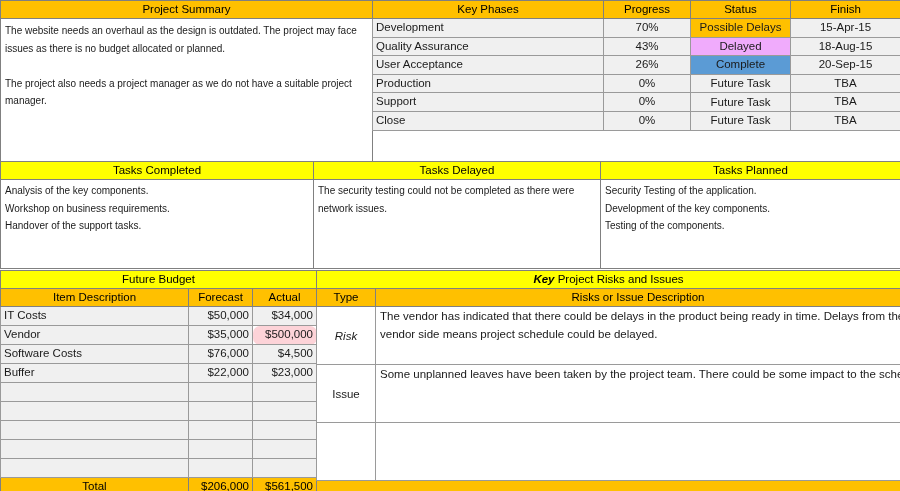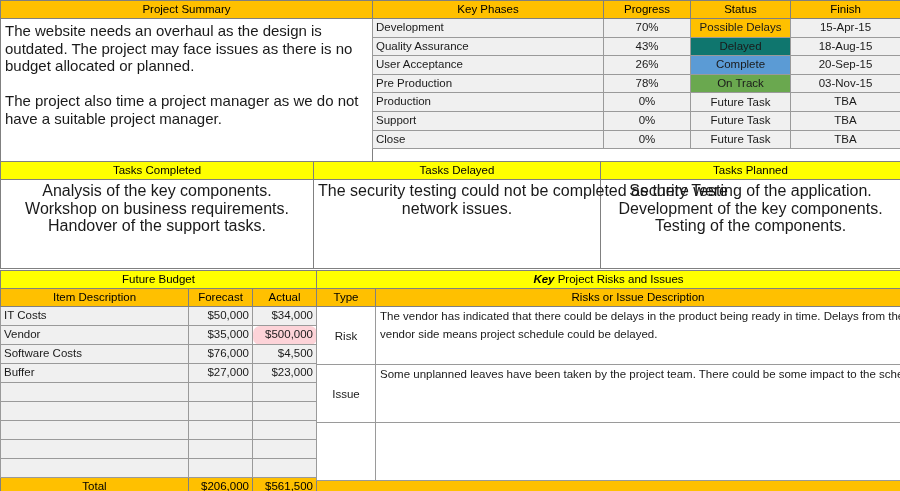--- a/index.html
+++ b/index.html
@@ -75,21 +75,21 @@
   
   #band-top { left: 0; top: 0; }
   #tbl-summary { width: 372px; }
   #tbl-summary .hdr { height: 18px; }
   #summary-body {
     height: 143px;
     background: #fff;
     border: 1px solid #808080;
     border-top: none;
     padding: 3px 4px 0 4px;
-    font-size: 15px;
+    font-size: 10px;
     line-height: 17.6px;
     color: #1a1a1a;
     vertical-align: top;
     text-align: left;
   }
   #summary-body p { margin: 0; }
   #summary-body p.gap { margin-top: 17.6px; }
 
   #tbl-phases { width: 528px; }
 
@@ -109,26 +109,26 @@
     background: #ffff00;
     text-align: center;
     font-size: 11.5px;
     line-height: 17px;
     vertical-align: middle;
     color: #000;
   }
   .task-body {
     height: 89px;
     background: #ffffff;
-    font-size: 16px;
+    font-size: 10px;
     line-height: 17.6px;
     color: #1a1a1a;
     padding: 2px 4px 0 4px;
     vertical-align: top;
-    text-align: center;
+    text-align: left;
   }
   .task-body div { white-space: nowrap; }
 
   
   #band-bot { left: 0; top: 270px; }
   #tbl-budget { width: 316px; }
   #tbl-risks  { width: 584px; }
 
   .pinkcell { background: #fdd3d8; }
 
@@ -160,21 +160,21 @@
       <colgroup>
           <col style="width:372px">
         </colgroup>
       <tbody>
         <tr>
           <td class="gold b-all hdr">Project Summary</td>
         </tr>
         <tr>
           <td id="summary-body">
             <p>The website needs an overhaul as the design is outdated. The project may face issues as there is no budget allocated or planned.</p>
-            <p class="gap">The project also time a project manager as we do not have a suitable project manager.</p>
+            <p class="gap">The project also needs a project manager as we do not have a suitable project manager.</p>
           </td>
         </tr>
       </tbody>
     </table>
 
     <table id="tbl-phases" style="position:absolute;left:372px;top:0;">
       <colgroup>
         <col style="width:231px">
         <col style="width:87px">
         <col style="width:100px">
@@ -191,36 +191,30 @@
       <tbody id="phases-body">
           <tr>
             <td class="cell-txt lft grey b-thin">Development</td>
             <td class="cell-txt ctr grey b-thin">70%</td>
             <td class="status-cell b-thin" style="background: rgb(255, 192, 0);">Possible Delays</td>
             <td class="cell-txt ctr grey b-thin">15-Apr-15</td>
           </tr>
           <tr>
             <td class="cell-txt lft grey b-thin">Quality Assurance</td>
             <td class="cell-txt ctr grey b-thin">43%</td>
-            <td class="status-cell b-thin" style="background: #0f766e;">Delayed</td>
+            <td class="status-cell b-thin" style="background: #f0abfc;">Delayed</td>
             <td class="cell-txt ctr grey b-thin">18-Aug-15</td>
           </tr>
           <tr>
             <td class="cell-txt lft grey b-thin">User Acceptance</td>
             <td class="cell-txt ctr grey b-thin">26%</td>
             <td class="status-cell b-thin" style="background: rgb(91, 155, 213);">Complete</td>
             <td class="cell-txt ctr grey b-thin">20-Sep-15</td>
           </tr>
           <tr>
-            <td class="cell-txt lft grey b-thin">Pre Production</td>
-            <td class="cell-txt ctr grey b-thin">78%</td>
-            <td class="status-cell b-thin" style="background: rgb(106, 168, 79);">On Track</td>
-            <td class="cell-txt ctr grey b-thin">03-Nov-15</td>
-          </tr>
-          <tr>
             <td class="cell-txt lft grey b-thin">Production</td>
             <td class="cell-txt ctr grey b-thin">0%</td>
             <td class="status-cell b-thin" style="background: rgb(240, 240, 240);">Future Task</td>
             <td class="cell-txt ctr grey b-thin">TBA</td>
           </tr>
           <tr>
             <td class="cell-txt lft grey b-thin">Support</td>
             <td class="cell-txt ctr grey b-thin">0%</td>
             <td class="status-cell b-thin" style="background: rgb(240, 240, 240);">Future Task</td>
             <td class="cell-txt ctr grey b-thin">TBA</td>
@@ -297,21 +291,21 @@
             <td class="cell-txt rgt grey b-thin" style="height: 19px;">$35,000</td>
             <td class="cell-txt rgt b-thin pinkcell" style="height: 19px; border-radius: 7px;">$500,000</td>
           </tr>
           <tr>
             <td class="cell-txt lft grey b-thin" style="height: 14px;">Software Costs</td>
             <td class="cell-txt rgt grey b-thin" style="height: 19px;">$76,000</td>
             <td class="cell-txt rgt b-thin grey" style="height: 19px;">$4,500</td>
           </tr>
           <tr>
             <td class="cell-txt lft grey b-thin" style="height: 19px;">Buffer</td>
-            <td class="cell-txt rgt grey b-thin" style="height: 19px;">$27,000</td>
+            <td class="cell-txt rgt grey b-thin" style="height: 19px;">$22,000</td>
             <td class="cell-txt rgt b-thin grey" style="height: 19px;">$23,000</td>
           </tr>
           <tr>
             <td class="cell-txt lft grey b-thin" style="height: 19px;"></td>
             <td class="cell-txt rgt grey b-thin" style="height: 19px;"></td>
             <td class="cell-txt rgt b-thin grey" style="height: 19px;"></td>
           </tr>
           <tr>
             <td class="cell-txt lft grey b-thin" style="height: 19px;"></td>
             <td class="cell-txt rgt grey b-thin" style="height: 19px;"></td>
@@ -351,21 +345,21 @@
         <tr>
           <td class="yellow b-all" colspan="2"><span class="bold">Key</span><span> Project Risks and Issues</span></td>
         </tr>
         <tr>
           <td class="gold b-all">Type</td>
           <td class="gold b-all">Risks or Issue Description</td>
         </tr>
       </tbody>
       <tbody id="risks-body">
           <tr>
-            <td class="risk-type b-thin" style="height: 58px;">Risk</td>
+            <td class="risk-type b-thin" style="height: 58px; font-style: italic;">Risk</td>
             <td class="risk-desc b-thin">
               <div style="white-space: nowrap;">The vendor has indicated that there could be delays in the product being ready in time. Delays from the</div>
               <div style="white-space: nowrap;">vendor side means project schedule could be delayed.</div>
             </td>
           </tr>
           <tr>
             <td class="risk-type b-thin" style="height: 58px;">Issue</td>
             <td class="risk-desc b-thin">
               <div style="white-space: nowrap;">Some unplanned leaves have been taken by the project team. There could be some impact to the schedule.</div>
             </td>

